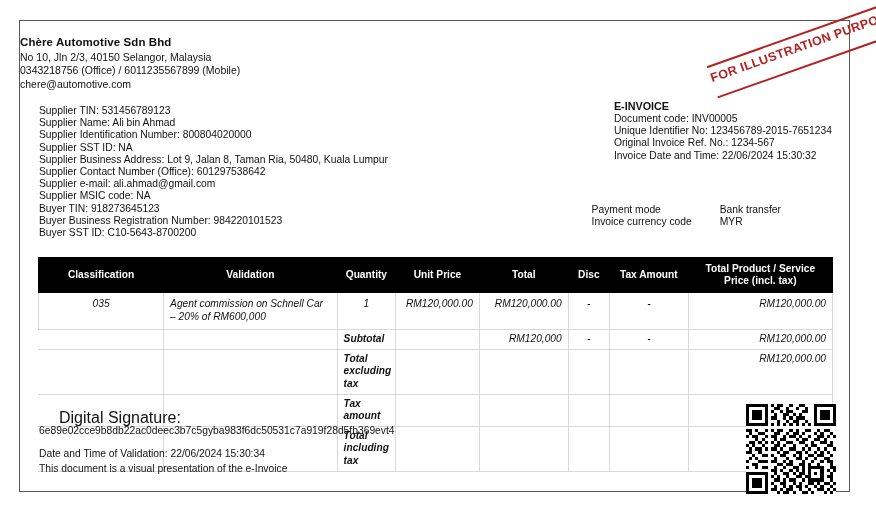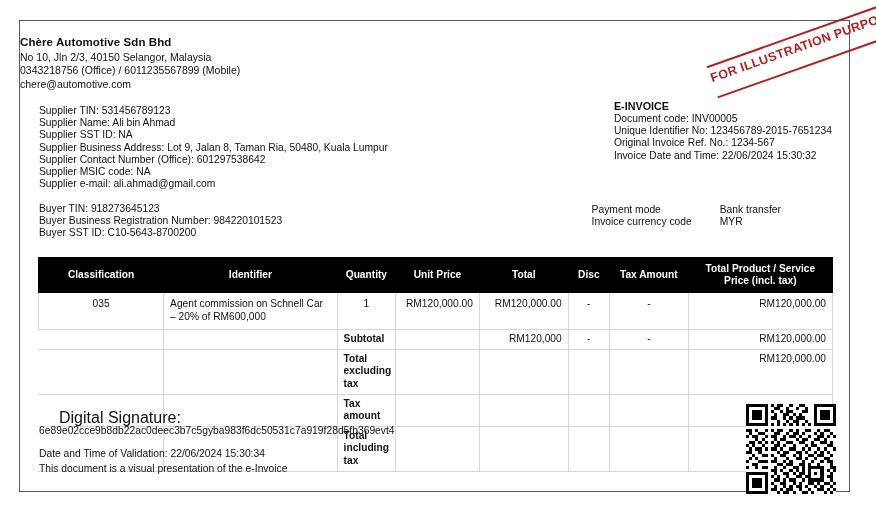--- a/index.html
+++ b/index.html
@@ -148,20 +148,21 @@
   }
   #items-table td {
     font-size: 10.2px;
     border-left: 1px solid #d8d8d8;
     border-right: 1px solid #d8d8d8;
     border-bottom: 1px solid #d8d8d8;
     padding: 3px 6px;
     line-height: 12.6px;
     vertical-align: top;
     height: 13px;
+    font-style: italic;
   }
   #items-table tr.item-row td { padding-top: 5px; padding-bottom: 6px; }
   #items-table td.c-center { text-align: center; }
   #items-table td.c-right { text-align: right; }
   #items-table td.c-left { text-align: left; }
   #items-table td.label-bold { font-weight: bold; }
   #items-table td.blank-cell { border-left-color: #ffffff; }
   #items-table tr.total-row td { height: 12px; }
 
   
@@ -215,25 +216,26 @@
   <div id="company-header">
     <div class="company-name">Chère Automotive Sdn Bhd</div>
     <div class="company-line">No 10, Jln 2/3, 40150 Selangor, Malaysia</div>
     <div class="company-line">0343218756 (Office) / 6011235567899 (Mobile)</div>
     <div class="company-line">chere@automotive.com</div>
   </div>
 
   <div id="supplier-block">
     <div class="info-line">Supplier TIN: 531456789123</div>
     <div class="info-line">Supplier Name: Ali bin Ahmad</div>
+    <div class="info-line">Supplier Identification Number: 800804020000</div>
     <div class="info-line">Supplier SST ID: NA</div>
     <div class="info-line">Supplier Business Address: Lot 9, Jalan 8, Taman Ria, 50480, Kuala Lumpur</div>
     <div class="info-line">Supplier Contact Number (Office): 601297538642</div>
+    <div class="info-line">Supplier e-mail: ali.ahmad@gmail.com</div>
     <div class="info-line">Supplier MSIC code: NA</div>
-    <div class="info-line">Supplier e-mail: ali.ahmad@gmail.com</div>
   </div>
 
   <div id="einvoice-block">
     <div class="doc-title">E-INVOICE</div>
     <div class="info-line">Document code: INV00005</div>
     <div class="info-line">Unique Identifier No: 123456789-2015-7651234</div>
     <div class="info-line">Original Invoice Ref. No.: 1234-567</div>
     <div class="info-line">Invoice Date and Time: 22/06/2024 15:30:32</div>
   </div>
 
@@ -265,21 +267,21 @@
       <col style="width:58px">
       <col style="width:83px">
       <col style="width:88px">
       <col style="width:41px">
       <col style="width:78px">
       <col style="width:143px">
     </colgroup>
     <thead>
       <tr>
         <th>Classification</th>
-        <th>Identifier</th>
+        <th>Validation</th>
         <th>Quantity</th>
         <th>Unit Price</th>
         <th>Total</th>
         <th>Disc</th>
         <th>Tax Amount</th>
         <th>Total Product / Service Price (incl. tax)</th>
       </tr>
     </thead>
     <tbody>
       <tr class="item-row">

